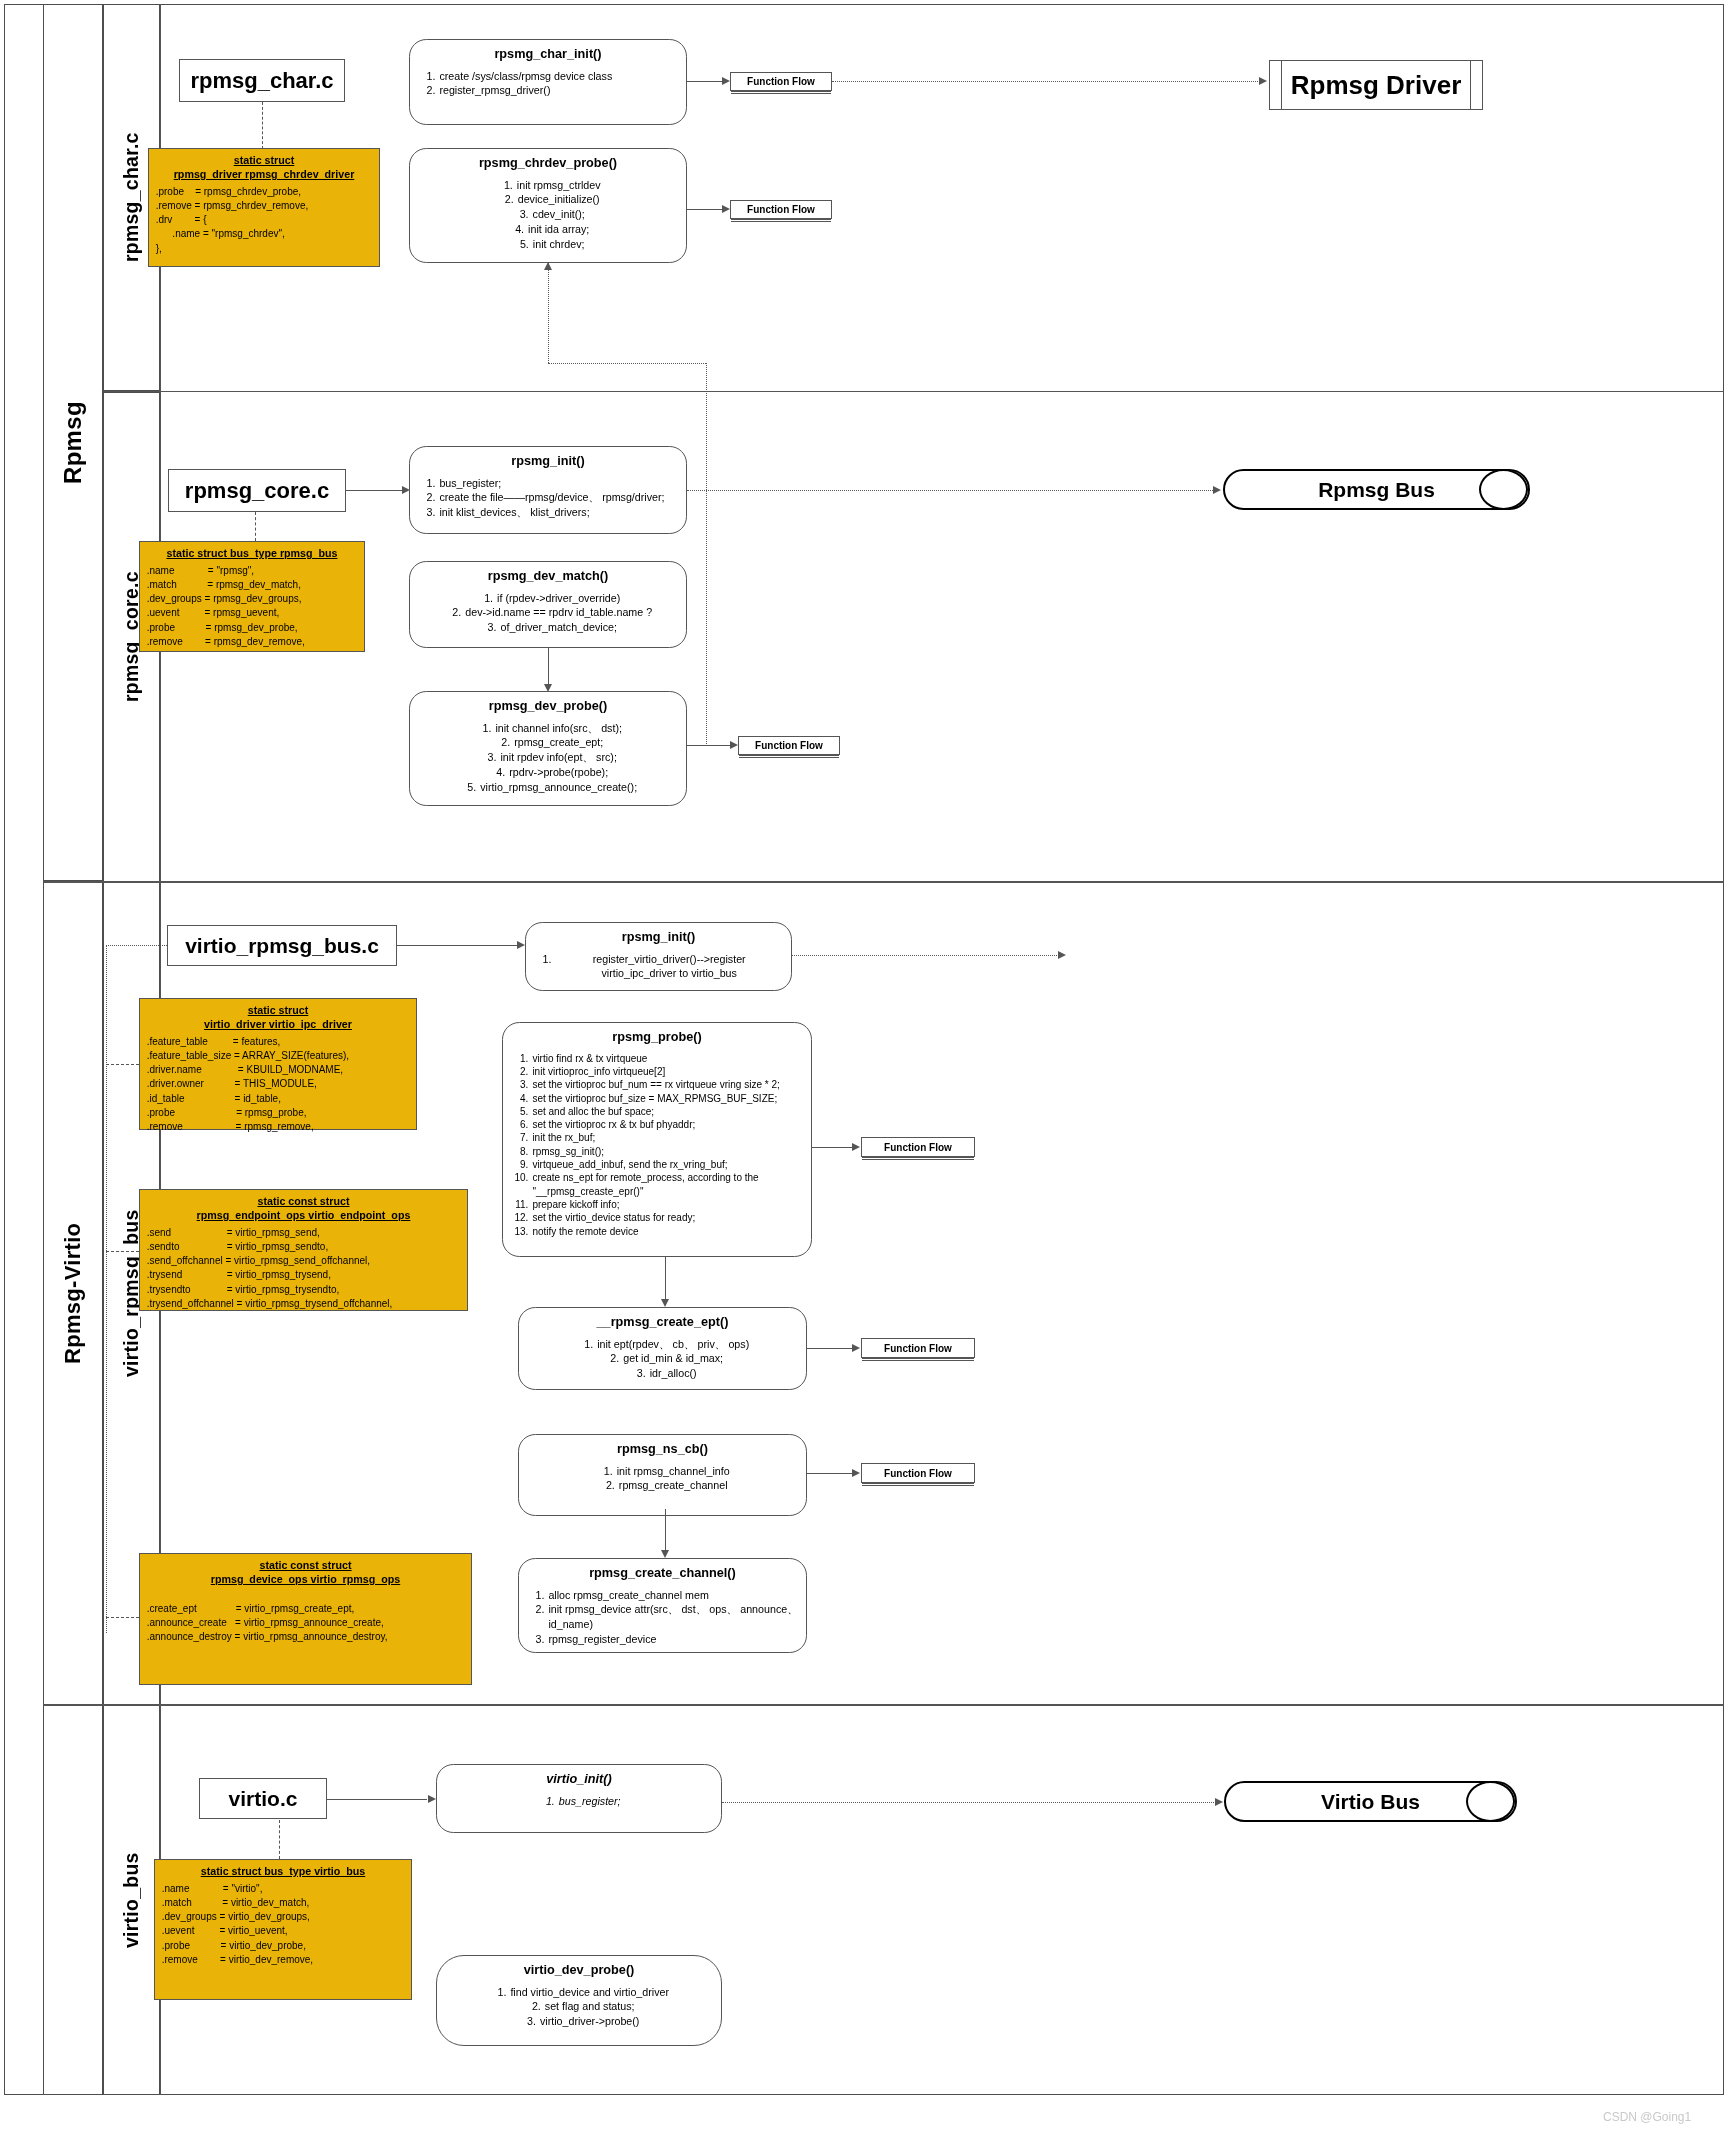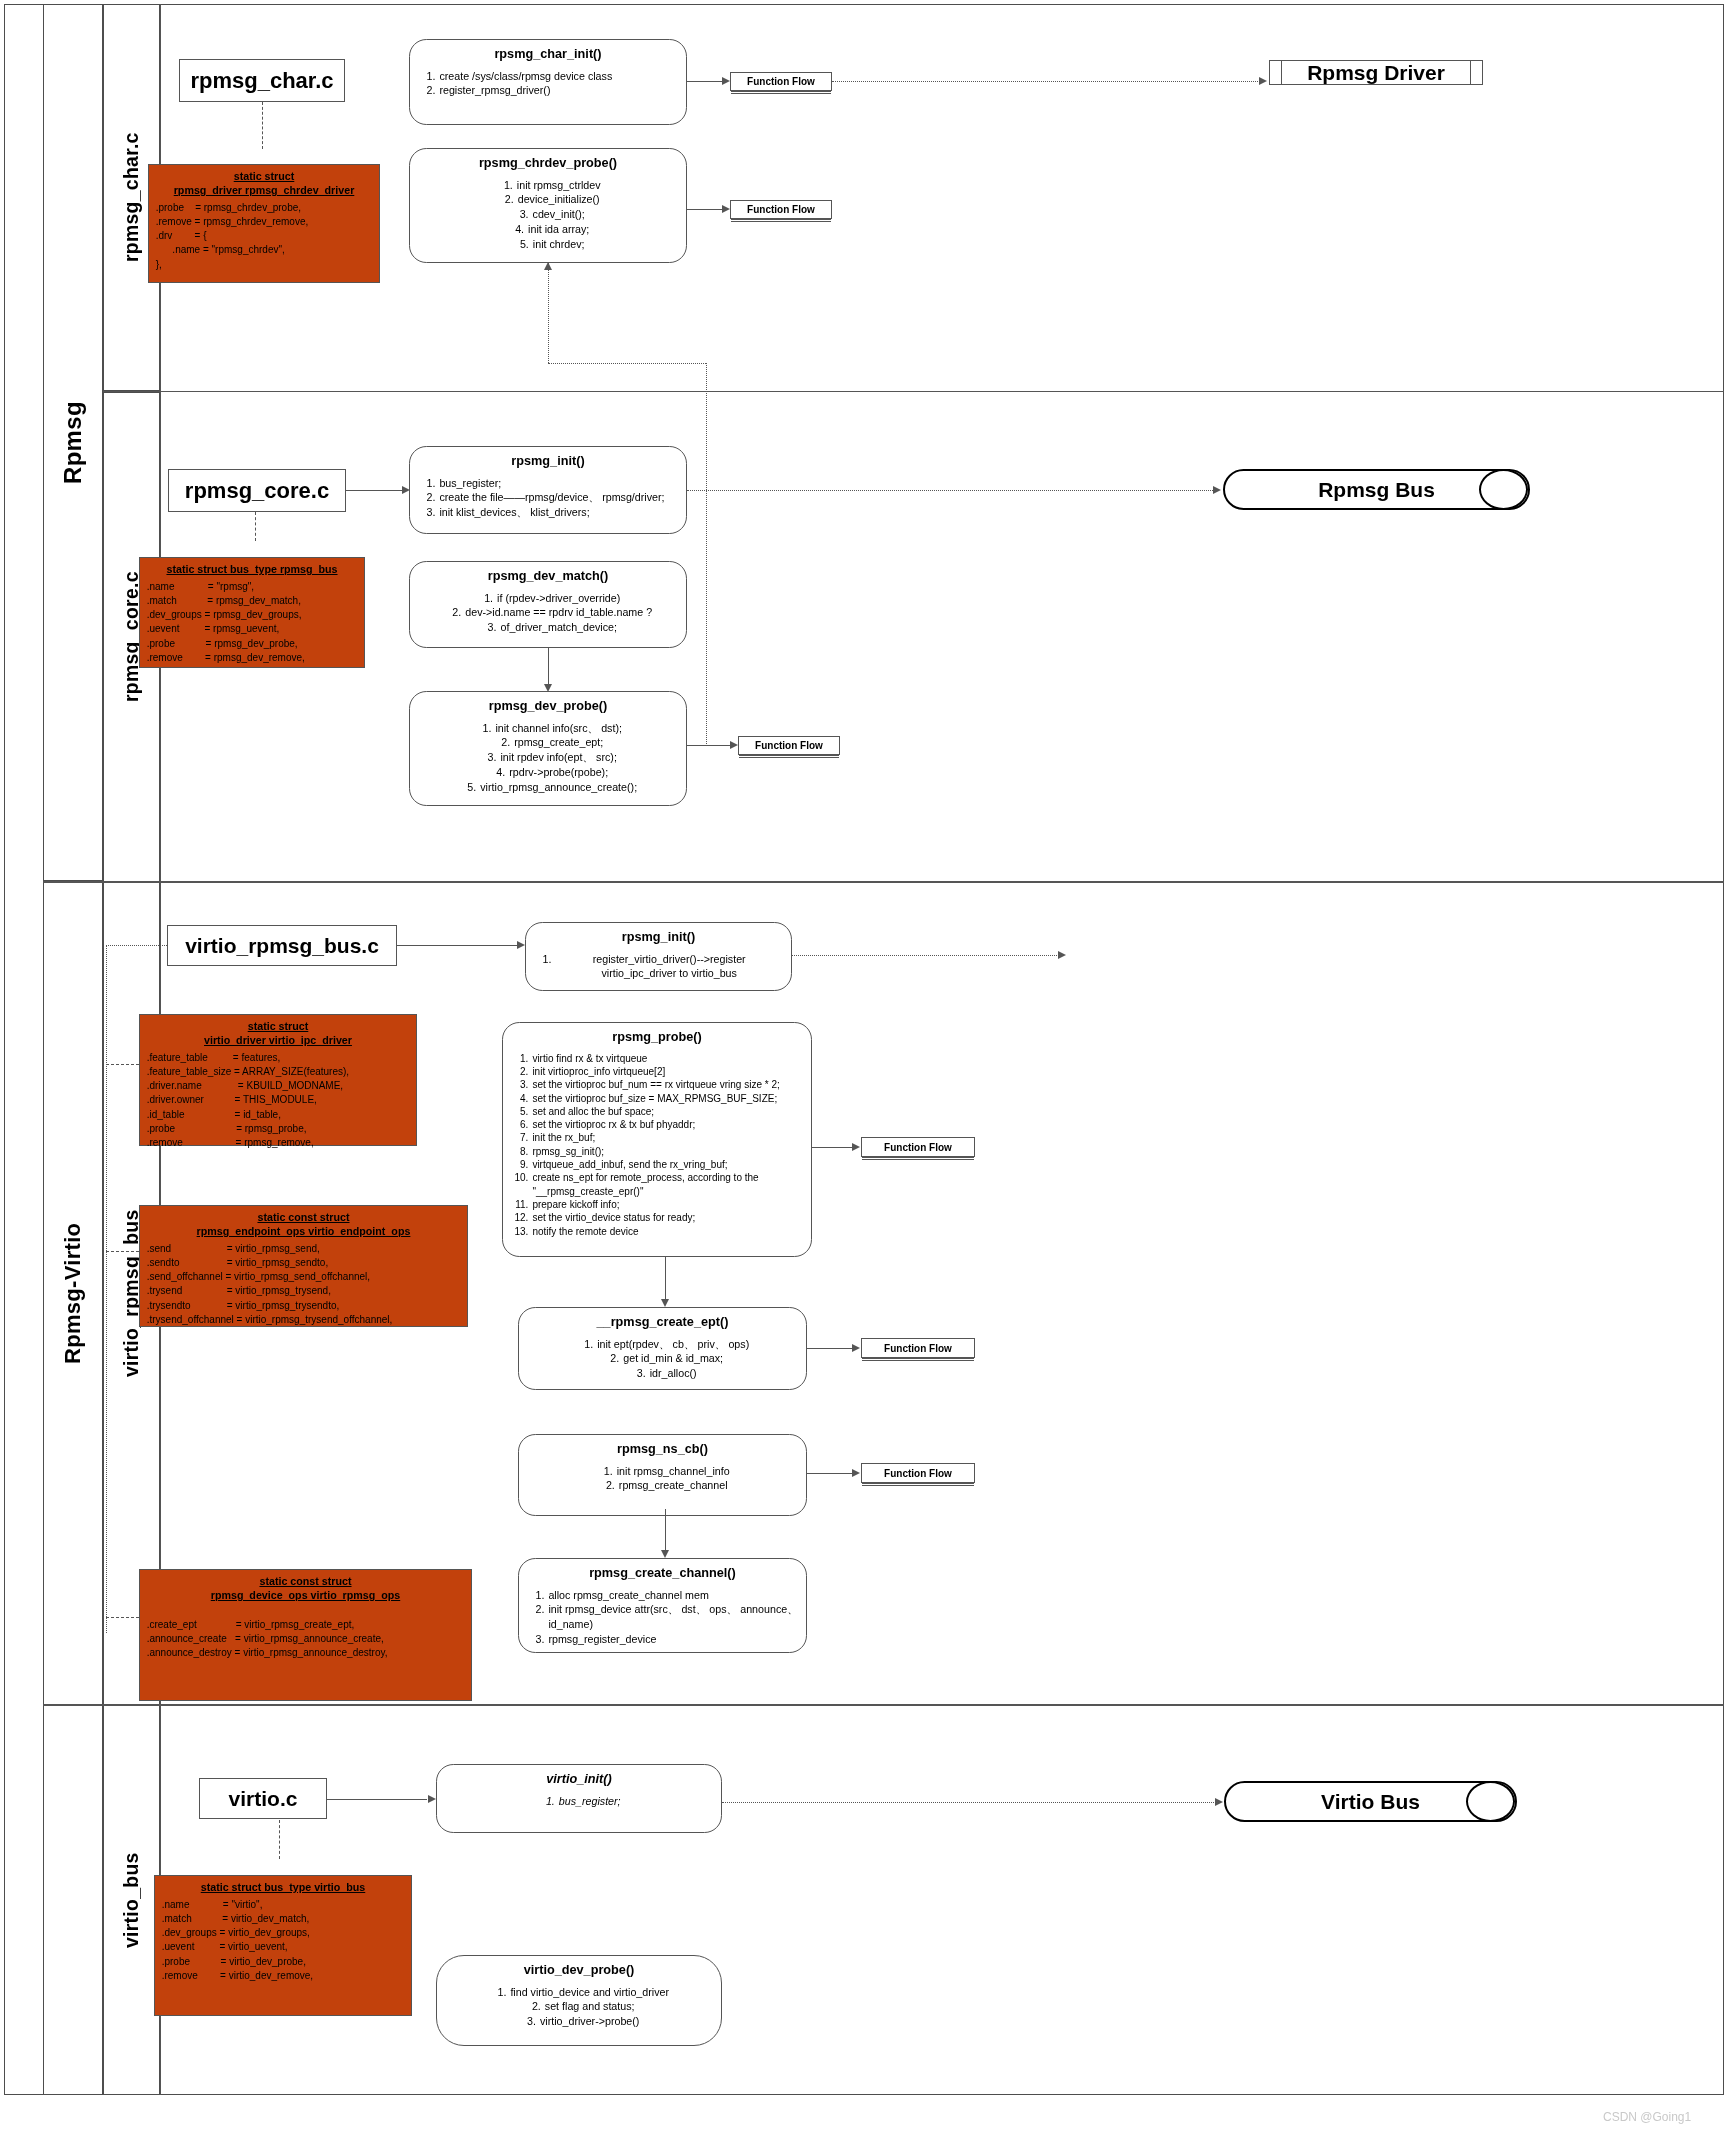--- a/index.html
+++ b/index.html
@@ -15,21 +15,21 @@
   .fileBox{position:absolute;box-sizing:border-box;border:1.3px solid #555;background:#fff;
            display:flex;align-items:center;justify-content:center;font-weight:bold;}
   .fnBox{position:absolute;box-sizing:border-box;border:1.3px solid #555;border-radius:17.4px;
          background:#fff;padding:6.7px 8px 6.7px 8px;}
   .fnTitle{text-align:center;font-weight:bold;font-size:12.7px;margin-bottom:8px;}
   .fnList{list-style:none;margin:0;padding:0;font-size:10.7px;line-height:1.38;}
   .fnList li{display:flex;gap:4px;}
   .fnList li .num{min-width:17.4px;text-align:right;}
   .fnList.center{display:flex;flex-direction:column;align-items:center;}
 
-  .structBox{position:absolute;box-sizing:border-box;border:1.3px solid #555;background:#c2410c;padding:5.3px 6.7px;margin-top:16px;}
+  .structBox{position:absolute;box-sizing:border-box;border:1.3px solid #555;background:#eab308;padding:5.3px 6.7px;}
   .structTitle{text-align:center;font-weight:bold;font-size:10.7px;line-height:1.3;}
   .structTitle span{text-decoration:underline;}
   .structRows{margin-top:2.7px;font-size:10px;line-height:1.42;}
   .structRows .row{display:flex;white-space:pre;}
   .structRows .k{display:inline-block;}
   .structRows .v{display:inline-block;}
 
   
   .flowTag{position:absolute;box-sizing:border-box;border:0.7px solid #555;background:#fff;
            font-size:10px;font-weight:bold;display:flex;align-items:center;justify-content:center;}
@@ -170,21 +170,21 @@
 
   <div class="flowTag" style="left:730px;top:200px;width:102px;height:18.7px;">
     <span>Function Flow</span>
   </div>
   <div class="ln h" style="left:687px;top:209px;width:35px;"></div>
   <div class="arw r" style="left:722px;top:205px;"></div>
 
   <div class="dln h" style="left:832px;top:81px;width:428px;"></div>
   <div class="arw r" style="left:1259px;top:77px;"></div>
 
-  <div class="driverBox" style="left:1269px;top:60px;width:214px;height:25px;font-size:21px;">
+  <div class="driverBox" style="left:1269px;top:60px;width:214px;height:50px;font-size:26px;">
     <div class="side"></div>
     <div class="mid">
       <span>Rpmsg Driver</span>
     </div>
     <div class="side last"></div>
   </div>
 
   <div class="dln v" style="left:548px;top:263px;height:100px;"></div>
   <div class="arw u" style="left:544px;top:262px;"></div>
   <div class="dln h" style="left:548px;top:363px;width:158px;"></div>

